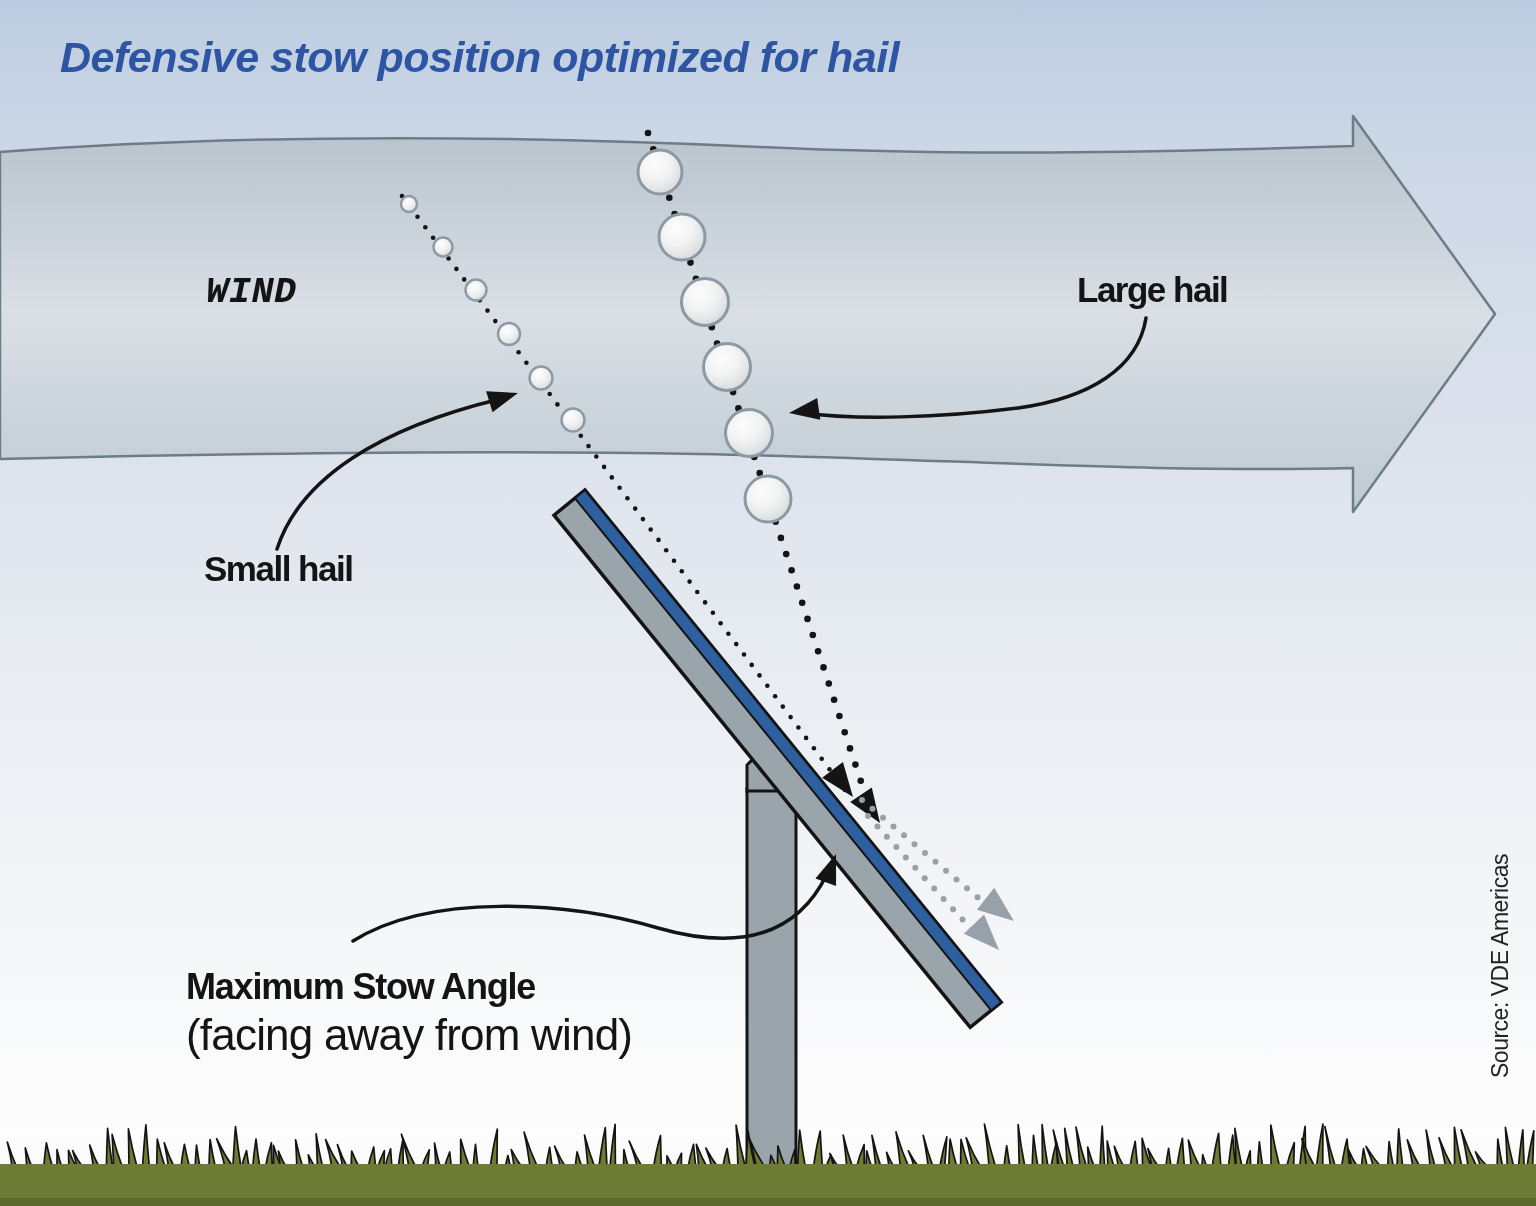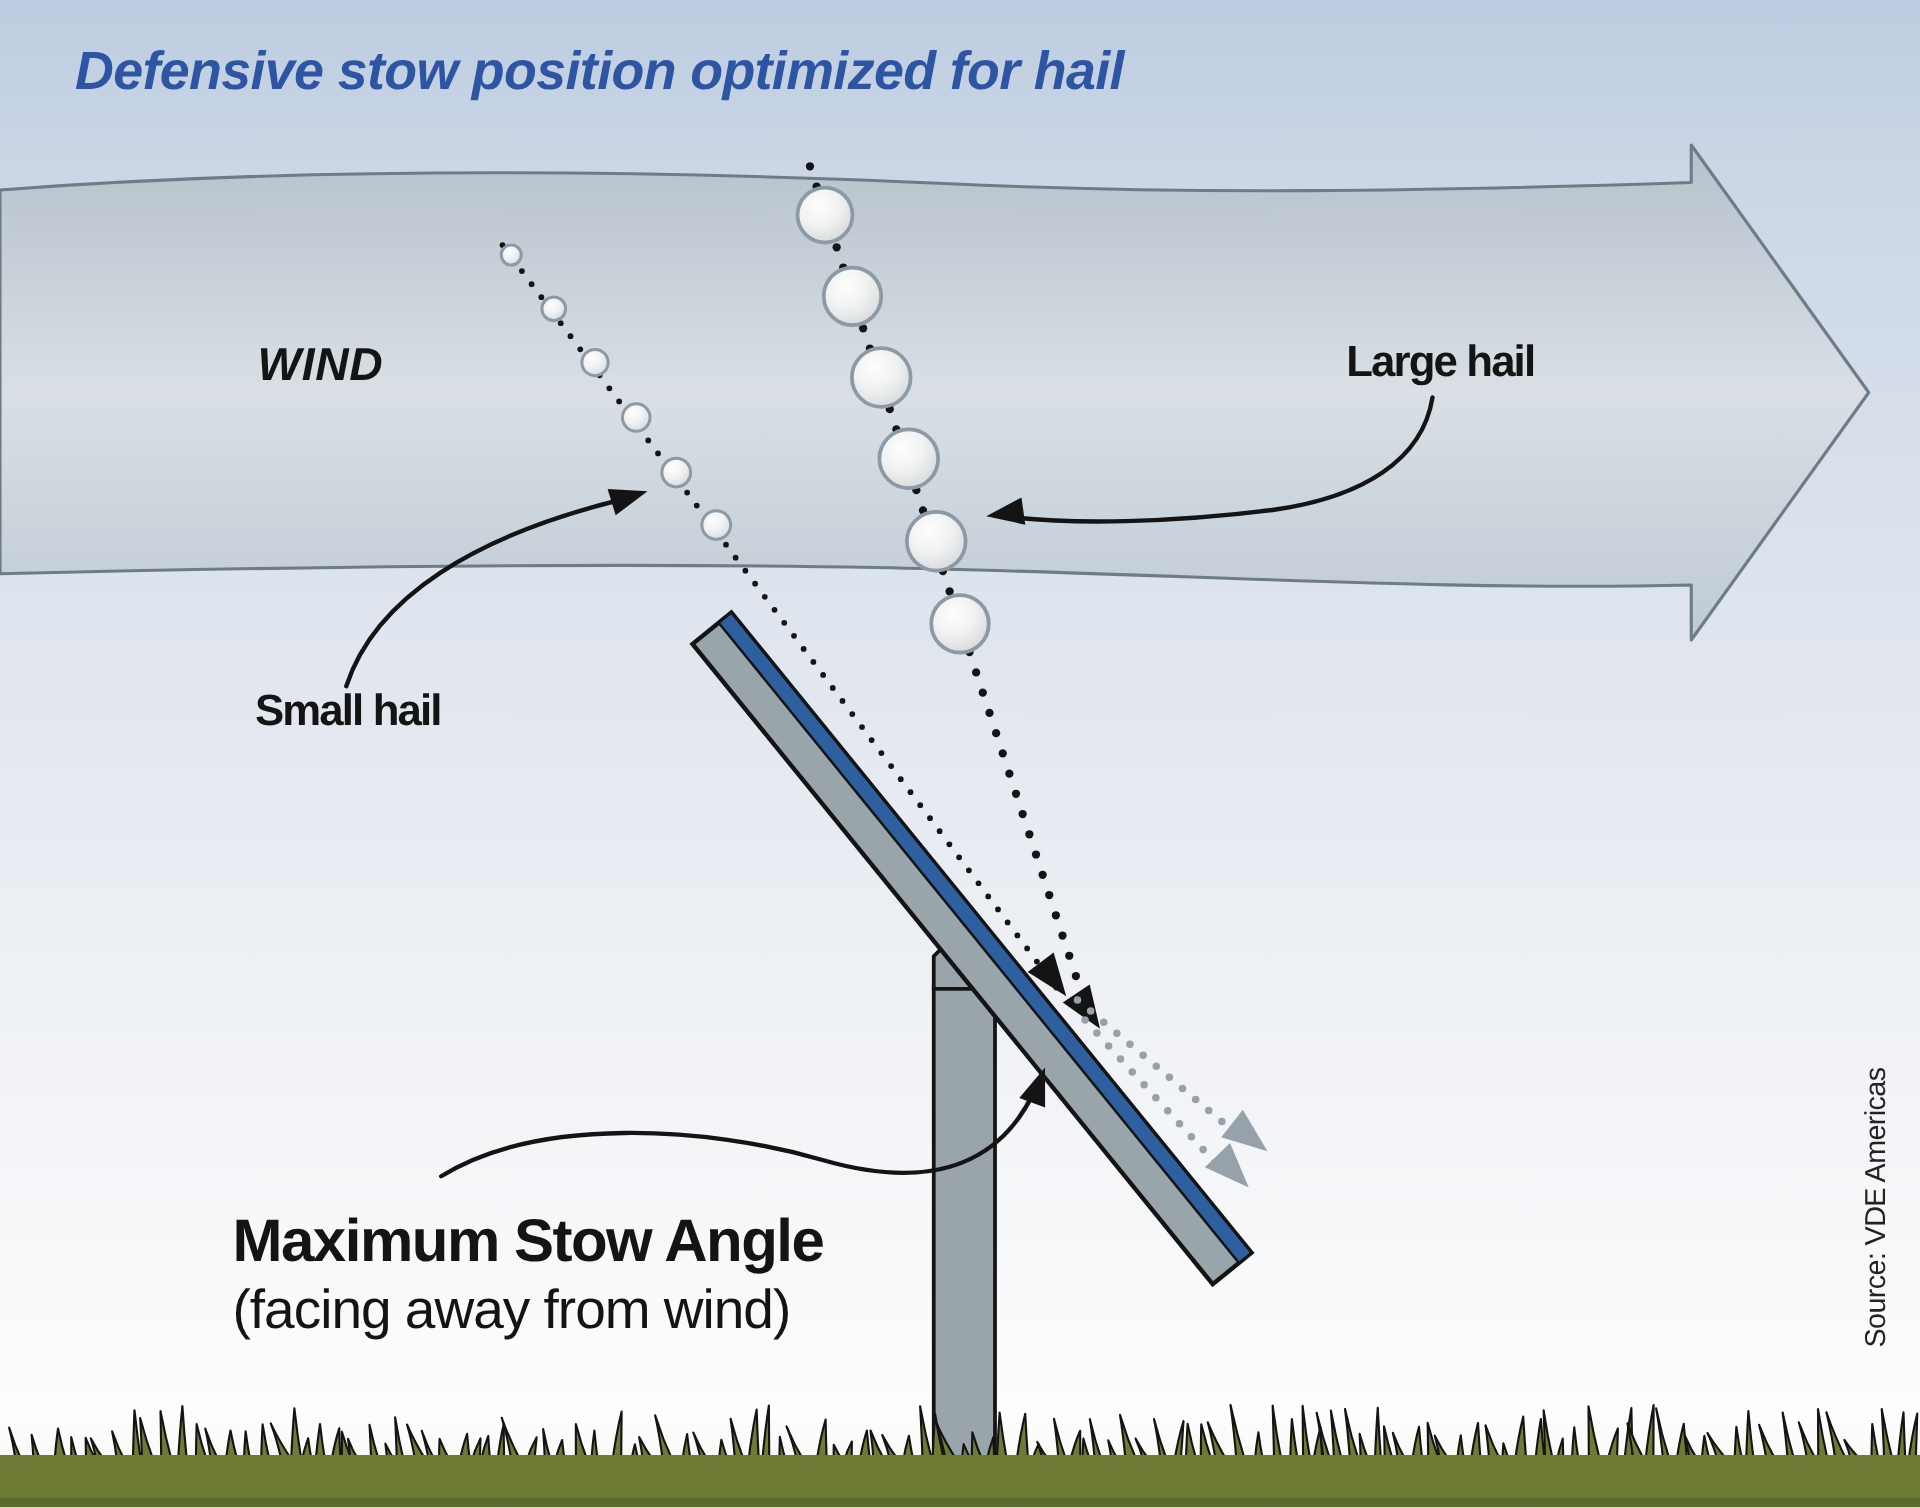--- a/index.html
+++ b/index.html
@@ -9,27 +9,27 @@
     background:linear-gradient(180deg,#bccce0 0%,#ccd7e6 12%,#dde3ed 38%,#ebeef3 60%,#f6f7f9 80%,#fdfdfd 94%,#f3f4f1 100%);
   }
   svg{position:absolute;left:0;top:0;width:100%;height:100%;display:block;}
   .band{fill:url(#bandGrad);stroke:var(--band_stroke);stroke-width:2.5;stroke-linejoin:round;}
   .title{
     position:absolute;left:60px;top:33px;font-size:43px;font-weight:700;font-style:italic;
     letter-spacing:-0.5px;color:var(--title_blue);white-space:nowrap;
   }
   .wind-label{
     position:absolute;left:206px;top:271px;font-size:37px;font-weight:700;font-style:italic;
-    color:var(--ink);letter-spacing:0.5px;
+    color:var(--ink);letter-spacing:0.5px;font-family:Liberation Mono, monospace;
   }
   .lbl{position:absolute;font-weight:700;font-size:35px;color:var(--ink);letter-spacing:-1.5px;white-space:nowrap;}
   .large-hail{left:1077px;top:270px;}
   .small-hail{left:204px;top:549px;}
   .stow{position:absolute;left:186px;top:966px;width:336px;text-align:center;color:var(--ink);}
-  .stow1{font-size:48px;font-weight:700;letter-spacing:-1.2px;white-space:nowrap;text-align:right;}
+  .stow1{font-size:36px;font-weight:700;letter-spacing:-1.2px;white-space:nowrap;text-align:right;}
   .stow2{font-size:44px;font-weight:400;letter-spacing:-0.8px;margin-top:2px;white-space:nowrap;}
   .source{
     position:absolute;left:1385px;top:953px;width:230px;height:26px;
     transform:rotate(-90deg);transform-origin:50% 50%;
     font-size:23px;color:#222;text-align:center;white-space:nowrap;letter-spacing:-0.5px;
   }
 </style>
 </head>
 <body>
 

